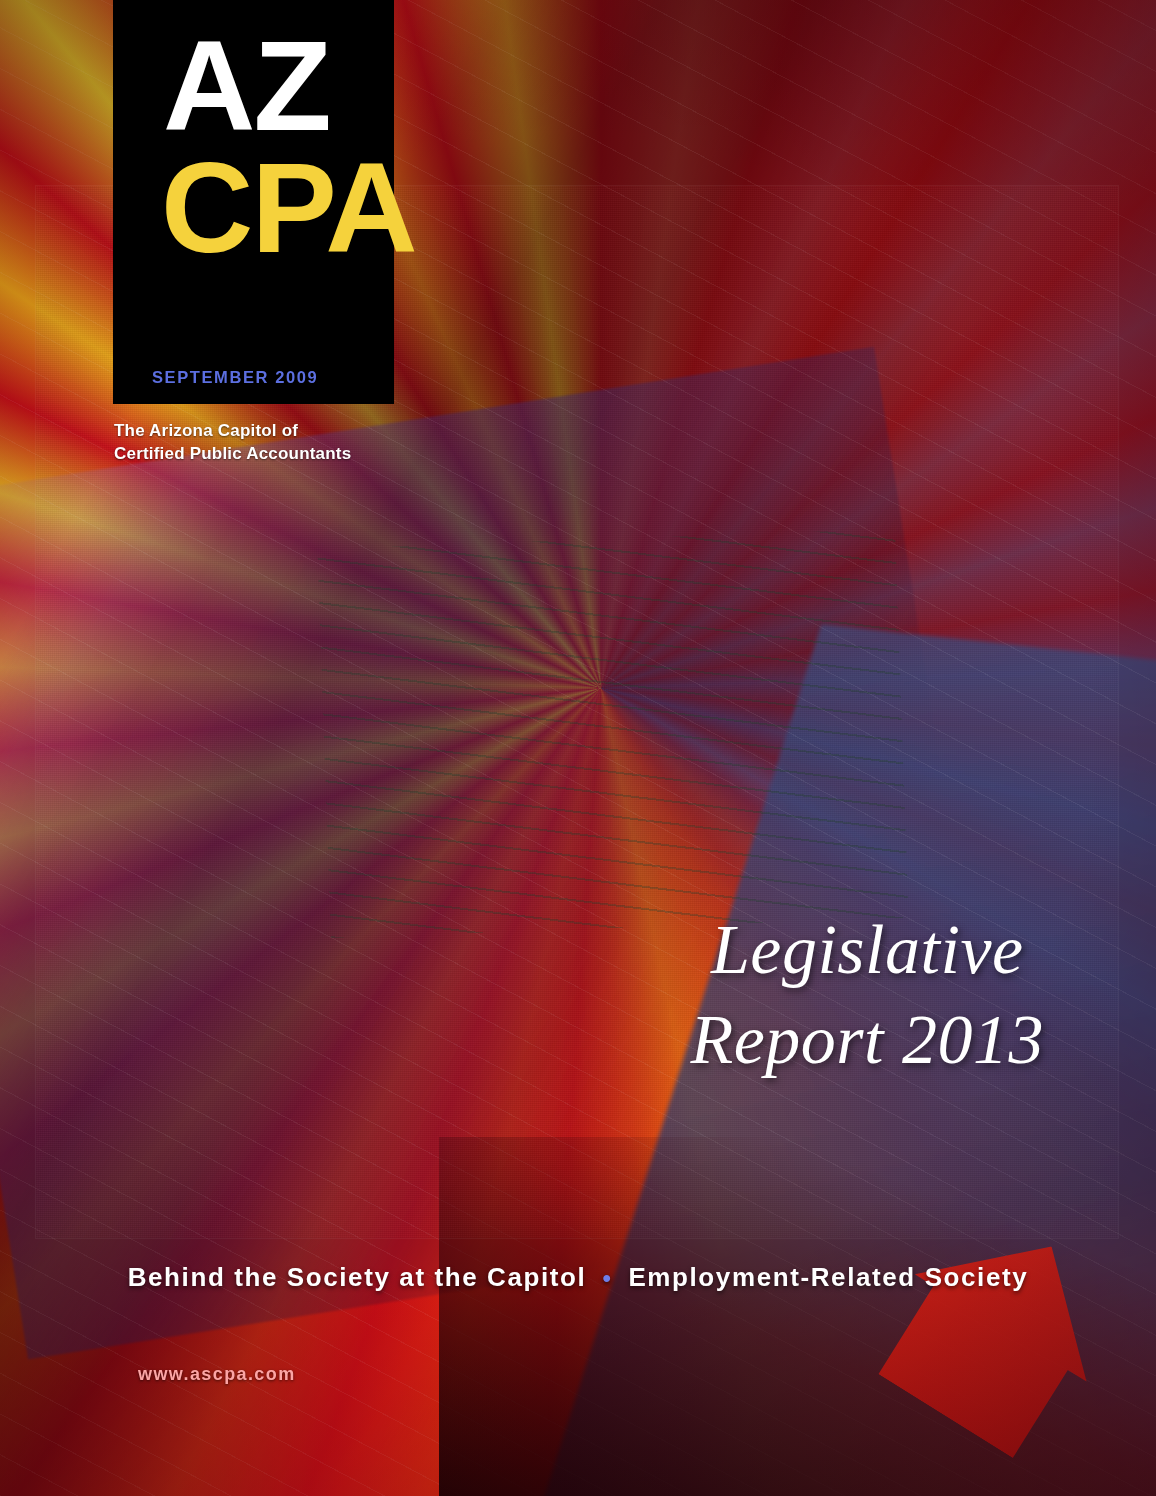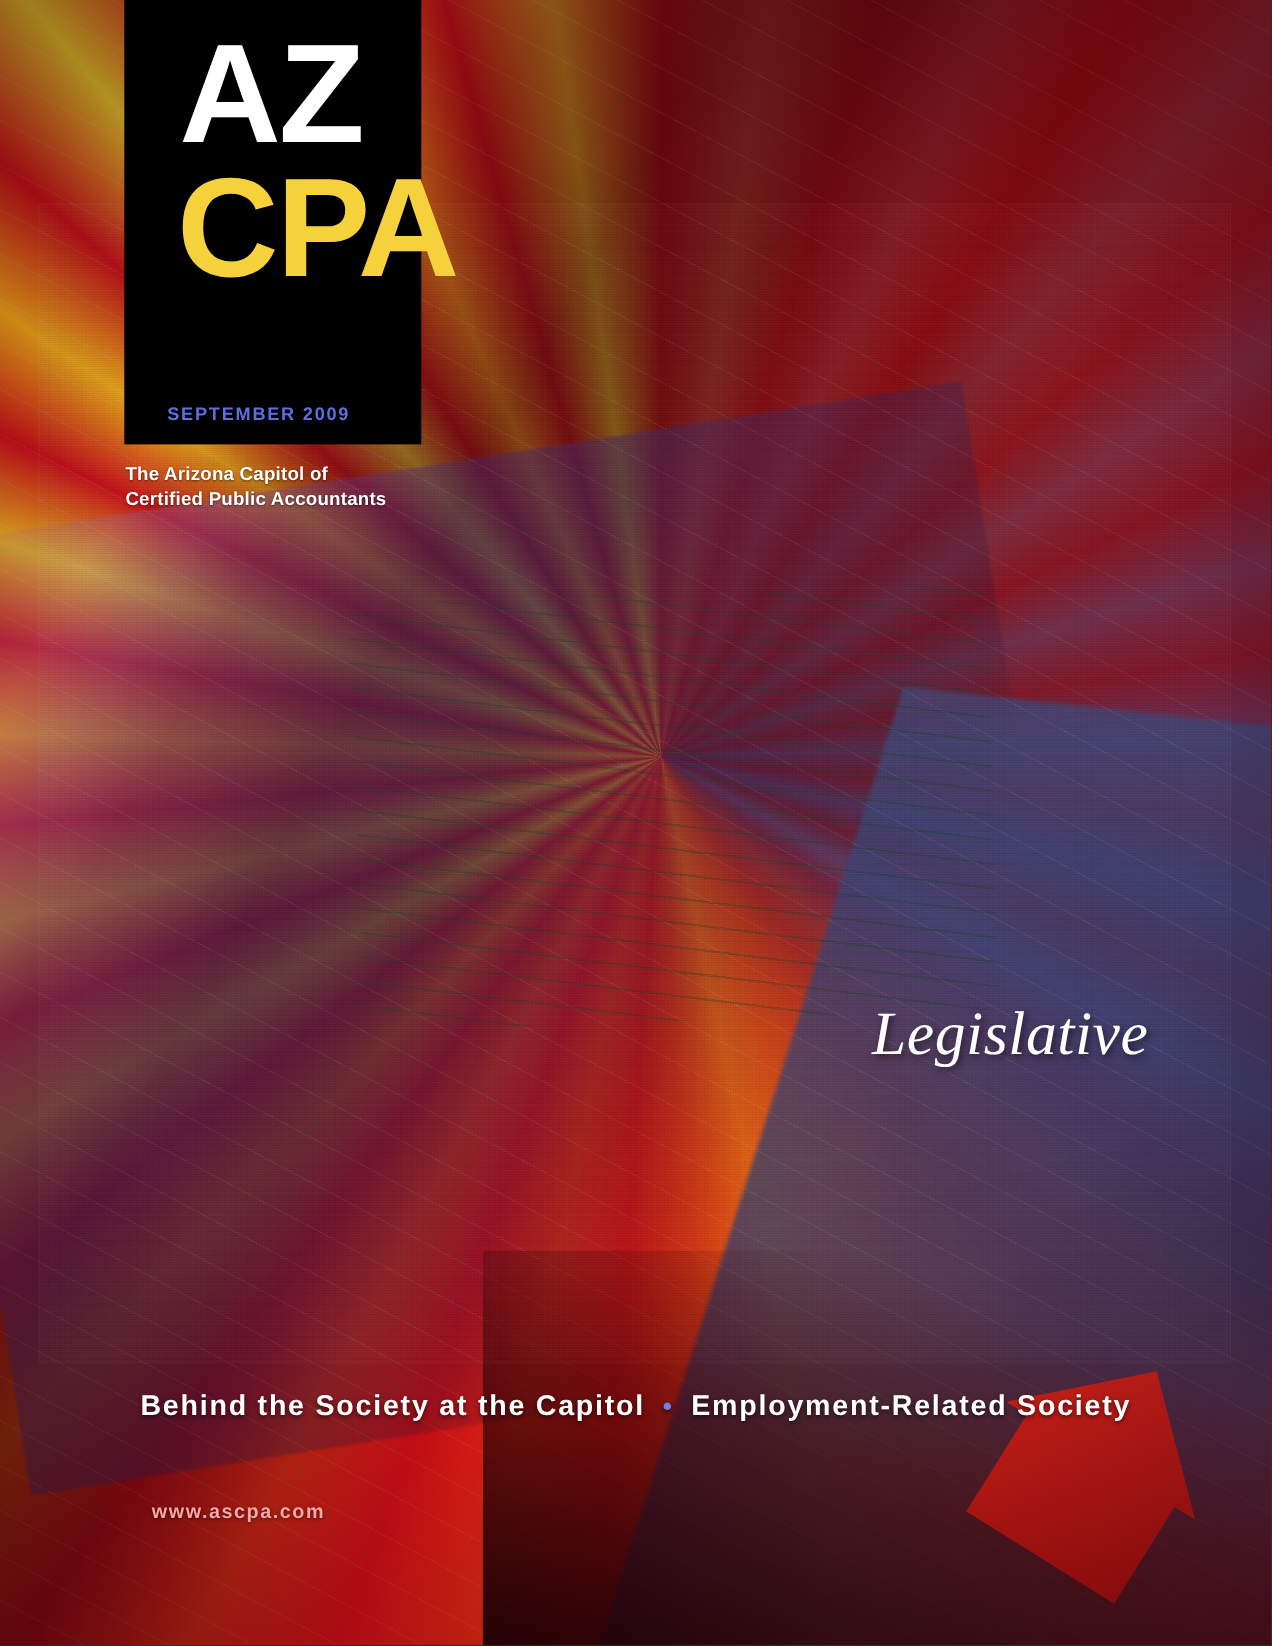--- a/index.html
+++ b/index.html
@@ -176,20 +176,21 @@
 
   
   .masthead {
     position: absolute;
     left: 113px;
     top: 0;
     width: 270px;
     height: 404px;
     background: #000;
     z-index: 10;
+    padding-left: 11px;
   }
   .masthead .az {
     position: absolute;
     left: 50px;
     top: 30px;
     font-family: "Liberation Sans", sans-serif;
     font-weight: 700;
     font-size: 128px;
     line-height: 0.88;
     letter-spacing: -2px;
@@ -232,21 +233,21 @@
   
   .cover-title {
     position: absolute;
     right: 112px;
     top: 905px;
     z-index: 10;
     text-align: center;
     color: #ffffff;
     font-family: "Liberation Serif", serif;
     font-style: italic;
-    font-size: 56px;
+    font-size: 70px;
     line-height: 1.28;
     letter-spacing: 0.5px;
     text-shadow: 2px 3px 7px rgba(0,0,0,0.55);
   }
   .cover-title .line { display: block; white-space: nowrap; }
 
   
   .teasers {
     position: absolute;
     left: 0;
@@ -303,20 +304,21 @@
     <div class="issue-date">SEPTEMBER 2009</div>
   </div>
 
   <div class="society">
     <div>The Arizona Capitol of</div>
     <div>Certified Public Accountants</div>
   </div>
 
   <div class="cover-title">
     <span class="line">Legislative</span>
+    <span class="line">Report 2013</span>
   </div>
 
   <div class="teasers">
     <span>Behind the Society at the Capitol</span><span class="sep">•</span><span>Employment-Related Society</span>
   </div>
 
   <div class="website">www.ascpa.com</div>
 
 </div>
 

